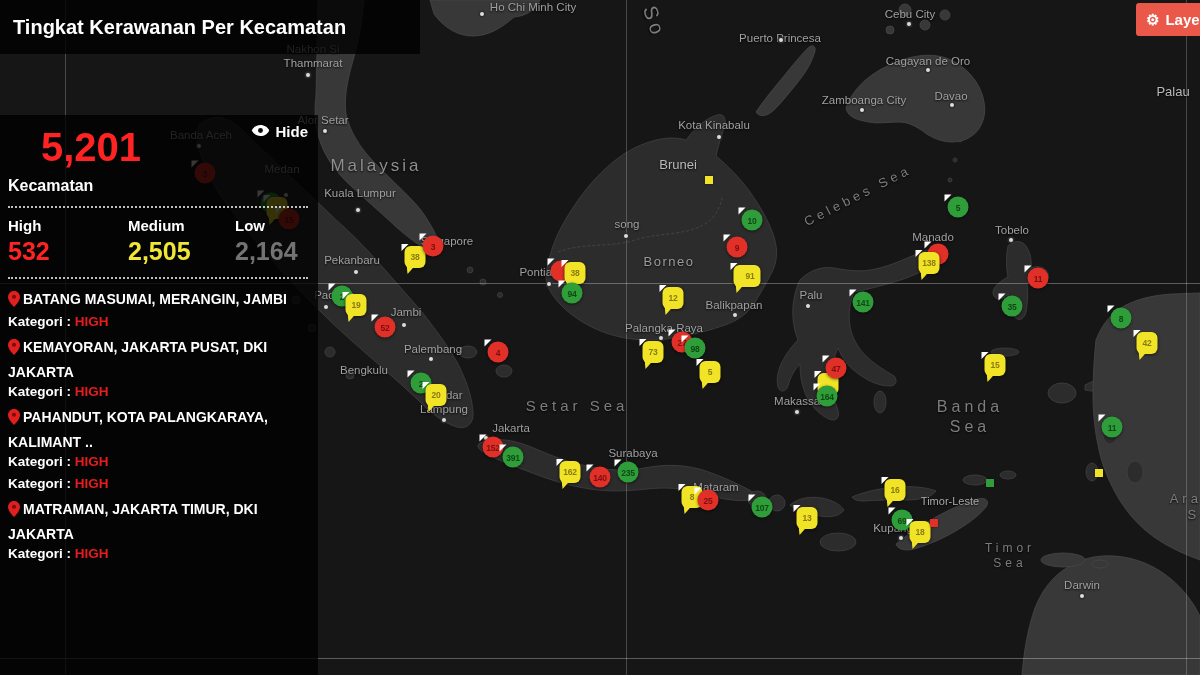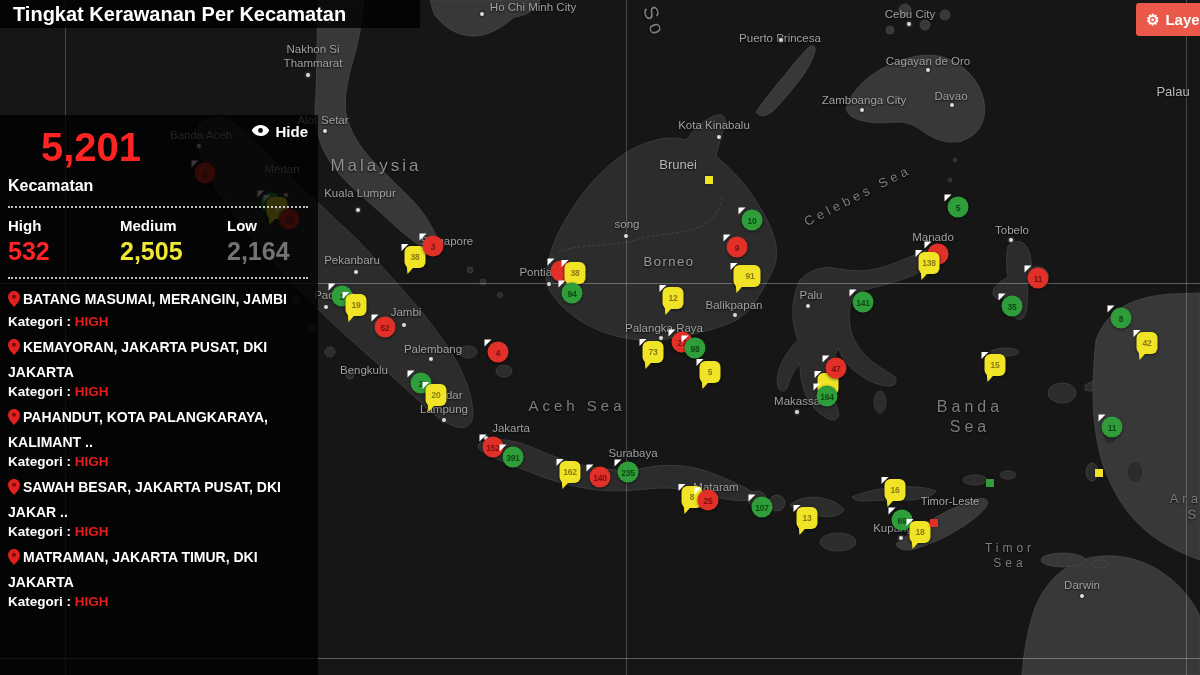--- a/index.html
+++ b/index.html
@@ -33,41 +33,41 @@
   .mk.pin::after{content:"";position:absolute;left:2px;bottom:-6px;width:9px;height:9px;
       background:inherit;clip-path:polygon(0 0,100% 0,12% 100%);}
   .mk.circle::before,.mk.pin::before{content:"";position:absolute;top:-2px;left:-3px;width:0;height:0;
       border-top:7px solid #fff;border-right:7px solid transparent;}
   .mk.square{width:8px;height:8px;box-shadow:0 0 2px rgba(0,0,0,.6);}
   .mk.red{background:#e03028;color:#7c0f0f;}
   .mk.yellow{background:#f1e426;color:#8a7a10;}
   .mk.green{background:#2f9e3a;color:#0c4a12;}
 
   
-  #titlebar{position:absolute;left:0;top:0;width:420px;height:28px;background:rgba(0,0,0,.8);
+  #titlebar{position:absolute;left:0;top:0;width:420px;height:54px;background:rgba(0,0,0,.8);
       color:#fff;font-size:20px;font-weight:700;display:flex;align-items:center;
       padding-left:13px;box-sizing:border-box;z-index:10;}
 
   
   #layerbtn{position:absolute;left:1136px;top:3px;width:90px;height:33px;background:#e95848;
       color:#fff;font-size:15px;font-weight:700;display:flex;align-items:center;gap:6px;
       padding-left:10px;box-sizing:border-box;border-radius:3px;z-index:10;}
   #layerbtn .gear{font-size:15px;line-height:1;}
 
   
   #panel{position:absolute;left:0;top:115px;width:318px;height:560px;background:rgba(0,0,0,.78);
       color:#fff;z-index:9;padding:10px 10px 0 8px;box-sizing:border-box;}
   #hidebtn{position:absolute;top:8px;right:10px;display:flex;align-items:center;gap:5px;
       font-size:15px;font-weight:700;color:#fff;cursor:pointer;}
   .total-value{font-size:40px;font-weight:700;color:#ff2323;line-height:44px;margin-top:0;margin-left:33px;}
   .total-label{font-size:16px;font-weight:700;margin-top:8px;}
   .divider{border-top:2px dotted rgba(255,255,255,.75);margin:11px 0 9px 0;}
   #stats{display:flex;}
   .stat:nth-child(1){width:112px;}
-  .stat:nth-child(2){width:107px;}
+  .stat:nth-child(2){width:107px;margin-left:8px;}
   .stat:nth-child(3){flex:1;}
   .stat-label{font-size:15px;font-weight:700;color:#fff;}
   .stat-value{font-size:25px;font-weight:700;margin-top:3px;}
   .item{margin-bottom:7px;}
   .item-name{font-size:14px;font-weight:700;color:#fff;line-height:22px;width:300px;}
   .item-name .pin{display:inline-block;vertical-align:-3px;margin-right:3px;}
   .item-cat{font-size:13.5px;font-weight:700;margin-top:1px;}
   .cat-high{color:#e81c1c;}
 </style>
 </head>
@@ -286,21 +286,21 @@
       <div class="lbl city2" style="left: 950px; top: 502px; transform: translate(-50%, -50%);">
         <div>Timor-Leste</div>
       </div>
       <div class="lbl sea" style="left: 654px; top: 22px; font-size: 20px; transform: translate(-50%, -50%) rotate(72deg);">
         <div>So</div>
       </div>
       <div class="lbl sea" style="left: 858px; top: 196px; font-size: 13px; transform: translate(-50%, -50%) rotate(-27deg);">
         <div>Celebes Sea</div>
       </div>
       <div class="lbl sea" style="left: 577px; top: 406px; font-size: 15px; transform: translate(-50%, -50%);">
-        <div>Aceh Sea</div>
+        <div>Setar Sea</div>
       </div>
       <div class="lbl sea" style="left: 970px; top: 417px; font-size: 16px; transform: translate(-50%, -50%);">
         <div>Banda</div>
         <div>Sea</div>
       </div>
       <div class="lbl sea" style="left: 1010px; top: 556px; font-size: 12px; transform: translate(-50%, -50%);">
         <div>Timor</div>
         <div>Sea</div>
       </div>
       <div class="lbl sea" style="left: 1205px; top: 507px; font-size: 13px; transform: translate(-50%, -50%);">
@@ -505,24 +505,20 @@
         <div class="item-cat"><span>Kategori : </span><span class="cat-high">HIGH</span></div>
       </div>
       <div class="item">
         <div class="item-name"><span class="pin"><svg width="12" height="16" viewBox="0 0 24 32">
               <path d="M12 0C5.4 0 0 5.4 0 12c0 9 12 20 12 20s12-11 12-20C24 5.4 18.6 0 12 0z" fill="#e01f1f"></path>
               <circle cx="12" cy="11.5" r="4.2" fill="#7a0e0e"></circle>
             </svg></span><span>PAHANDUT, KOTA PALANGKARAYA, KALIMANT ..</span></div>
         <div class="item-cat"><span>Kategori : </span><span class="cat-high">HIGH</span></div>
       </div>
       <div class="item">
-        <div class="item-name"><span class="pin"><svg width="12" height="16" viewBox="0 0 24 32">
-              <path d="M12 0C5.4 0 0 5.4 0 12c0 9 12 20 12 20s12-11 12-20C24 5.4 18.6 0 12 0z" fill="#e01f1f"></path>
-              <circle cx="12" cy="11.5" r="4.2" fill="#7a0e0e"></circle>
-            </svg></span><span>SAWAH BESAR, JAKARTA PUSAT, DKI JAKAR ..</span></div>
         <div class="item-cat"><span>Kategori : </span><span class="cat-high">HIGH</span></div>
       </div>
       <div class="item">
         <div class="item-name"><span class="pin"><svg width="12" height="16" viewBox="0 0 24 32">
               <path d="M12 0C5.4 0 0 5.4 0 12c0 9 12 20 12 20s12-11 12-20C24 5.4 18.6 0 12 0z" fill="#e01f1f"></path>
               <circle cx="12" cy="11.5" r="4.2" fill="#7a0e0e"></circle>
             </svg></span><span>MATRAMAN, JAKARTA TIMUR, DKI JAKARTA</span></div>
         <div class="item-cat"><span>Kategori : </span><span class="cat-high">HIGH</span></div>
       </div>
     </div>

